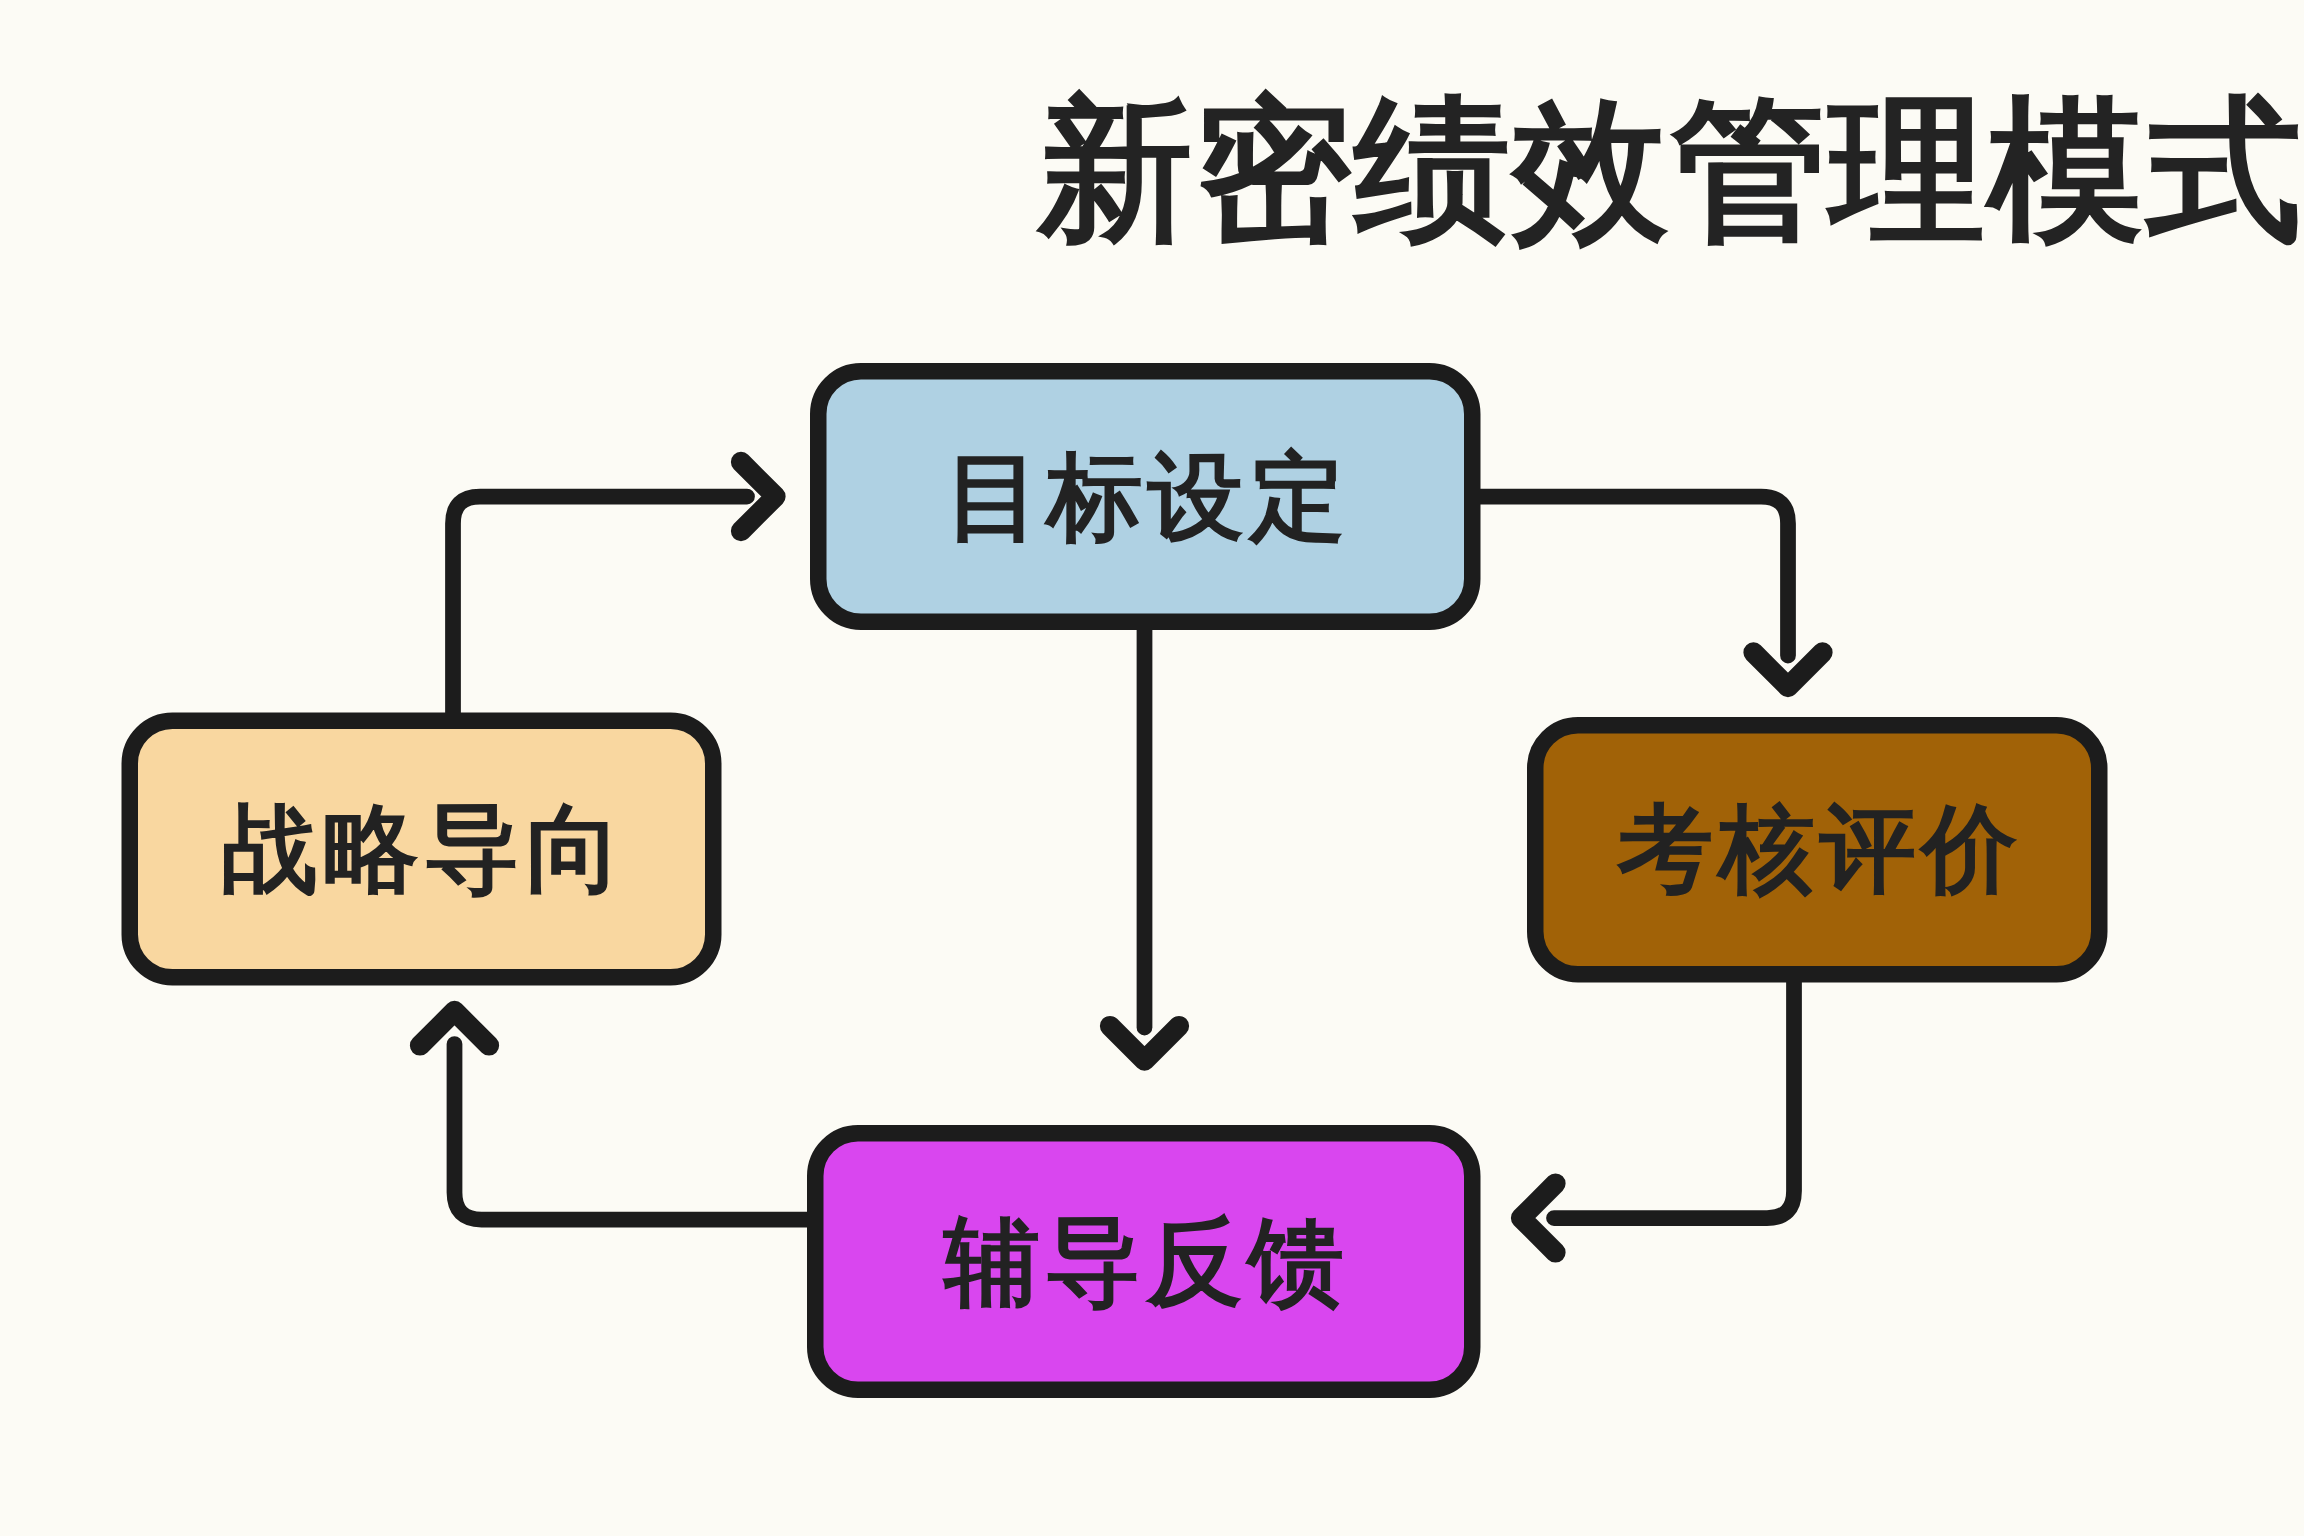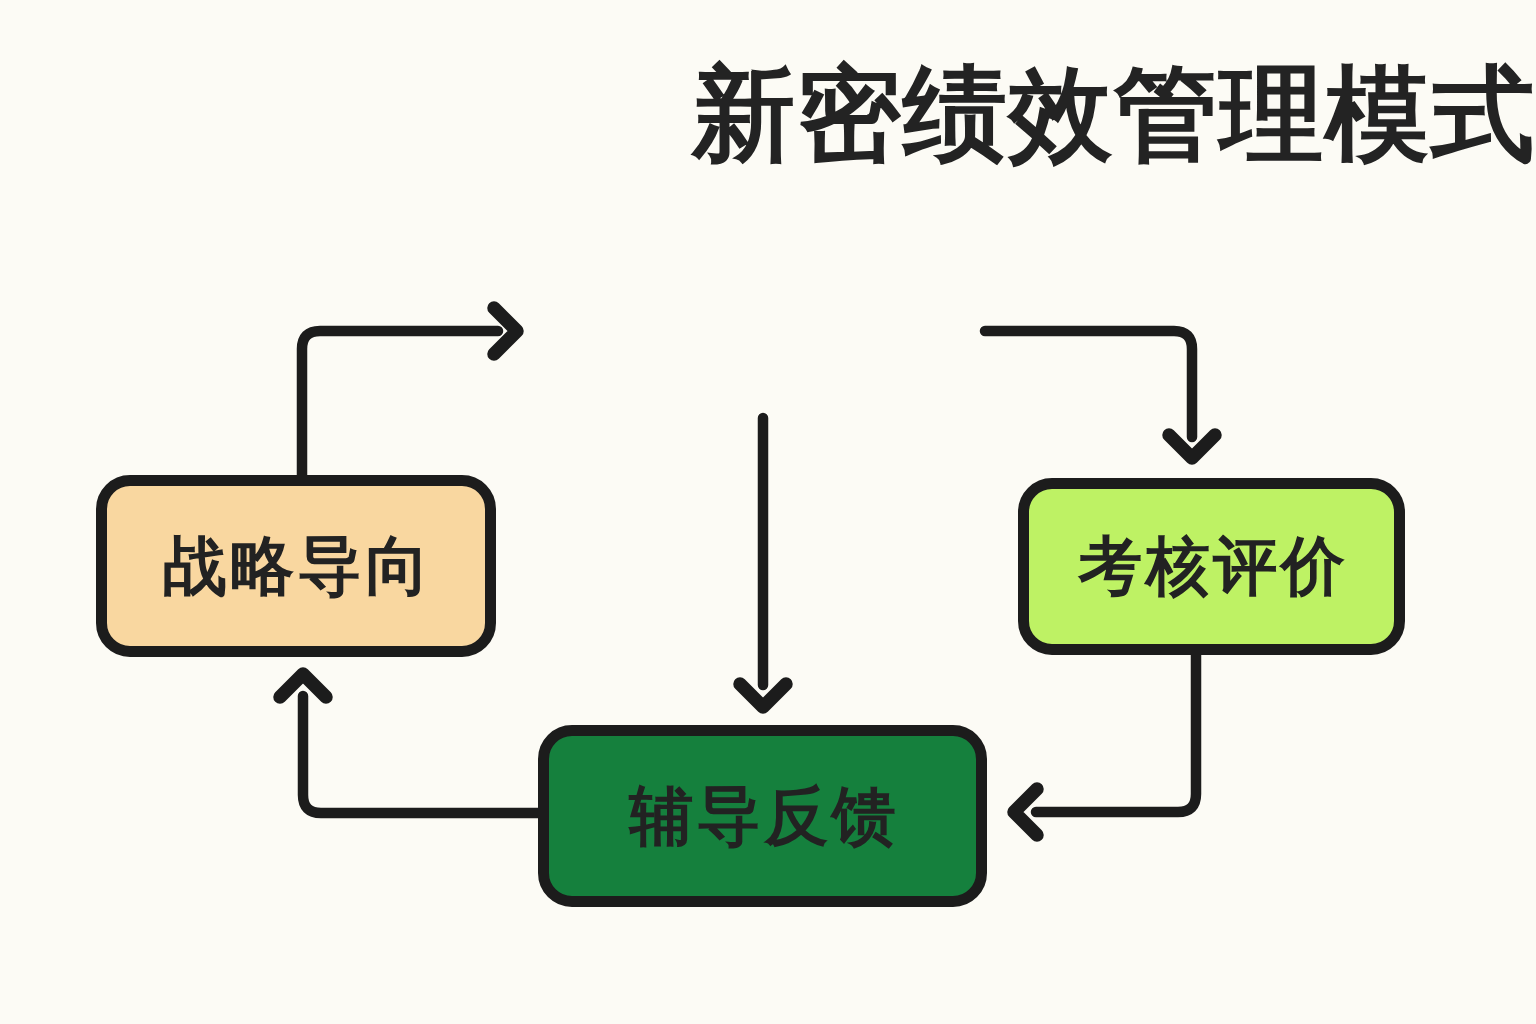--- a/index.html
+++ b/index.html
@@ -51,21 +51,21 @@
   .node {
     position: absolute;
     box-sizing: border-box;
     border: 11px solid #1c1c1c;
     border-radius: 34px;
     display: flex;
     align-items: center;
     justify-content: center;
   }
   .node-goal       { left: 540px;  top: 242px; width: 447px; height: 178px; }
-  .node-strategy   { left: 96px;   top: 475px; width: 400px; height: 182px; }
+  .node-strategy   { left: 81px;   top: 475px; width: 400px; height: 182px; }
   .node-assessment { left: 1018px; top: 478px; width: 387px; height: 177px; }
   .node-coaching   { left: 538px;  top: 725px; width: 449px; height: 182px; }
 
   .node-label {
     font-size: 64px;
     font-weight: 900;
     letter-spacing: 0.055em;
     text-indent: 0.055em;
     color: #222222;
     white-space: nowrap;
@@ -102,26 +102,29 @@
       </g>
 
       <g>
         <path class="edge-path" d="M540 813 L321 813 Q303 813 303 795 L303 696"></path>
         <path class="edge-head" d="M280 697 L303 674 L326 697"></path>
       </g>
 
     </g>
   </svg>
 
+  <div class="node node-goal" style="background-color: rgb(175, 209, 227);">
+    <span class="node-label">目标设定</span>
+  </div>
 
   <div class="node node-strategy" style="background-color: rgb(249, 215, 160);">
     <span class="node-label">战略导向</span>
   </div>
 
-  <div class="node node-assessment" style="background-color: #bef264;">
+  <div class="node node-assessment" style="background-color: #a16207;">
     <span class="node-label">考核评价</span>
   </div>
 
-  <div class="node node-coaching" style="background-color: #15803d;">
+  <div class="node node-coaching" style="background-color: #d946ef; margin-top: 25px;">
     <span class="node-label">辅导反馈</span>
   </div>
 
 </div>
 
 </body></html>

